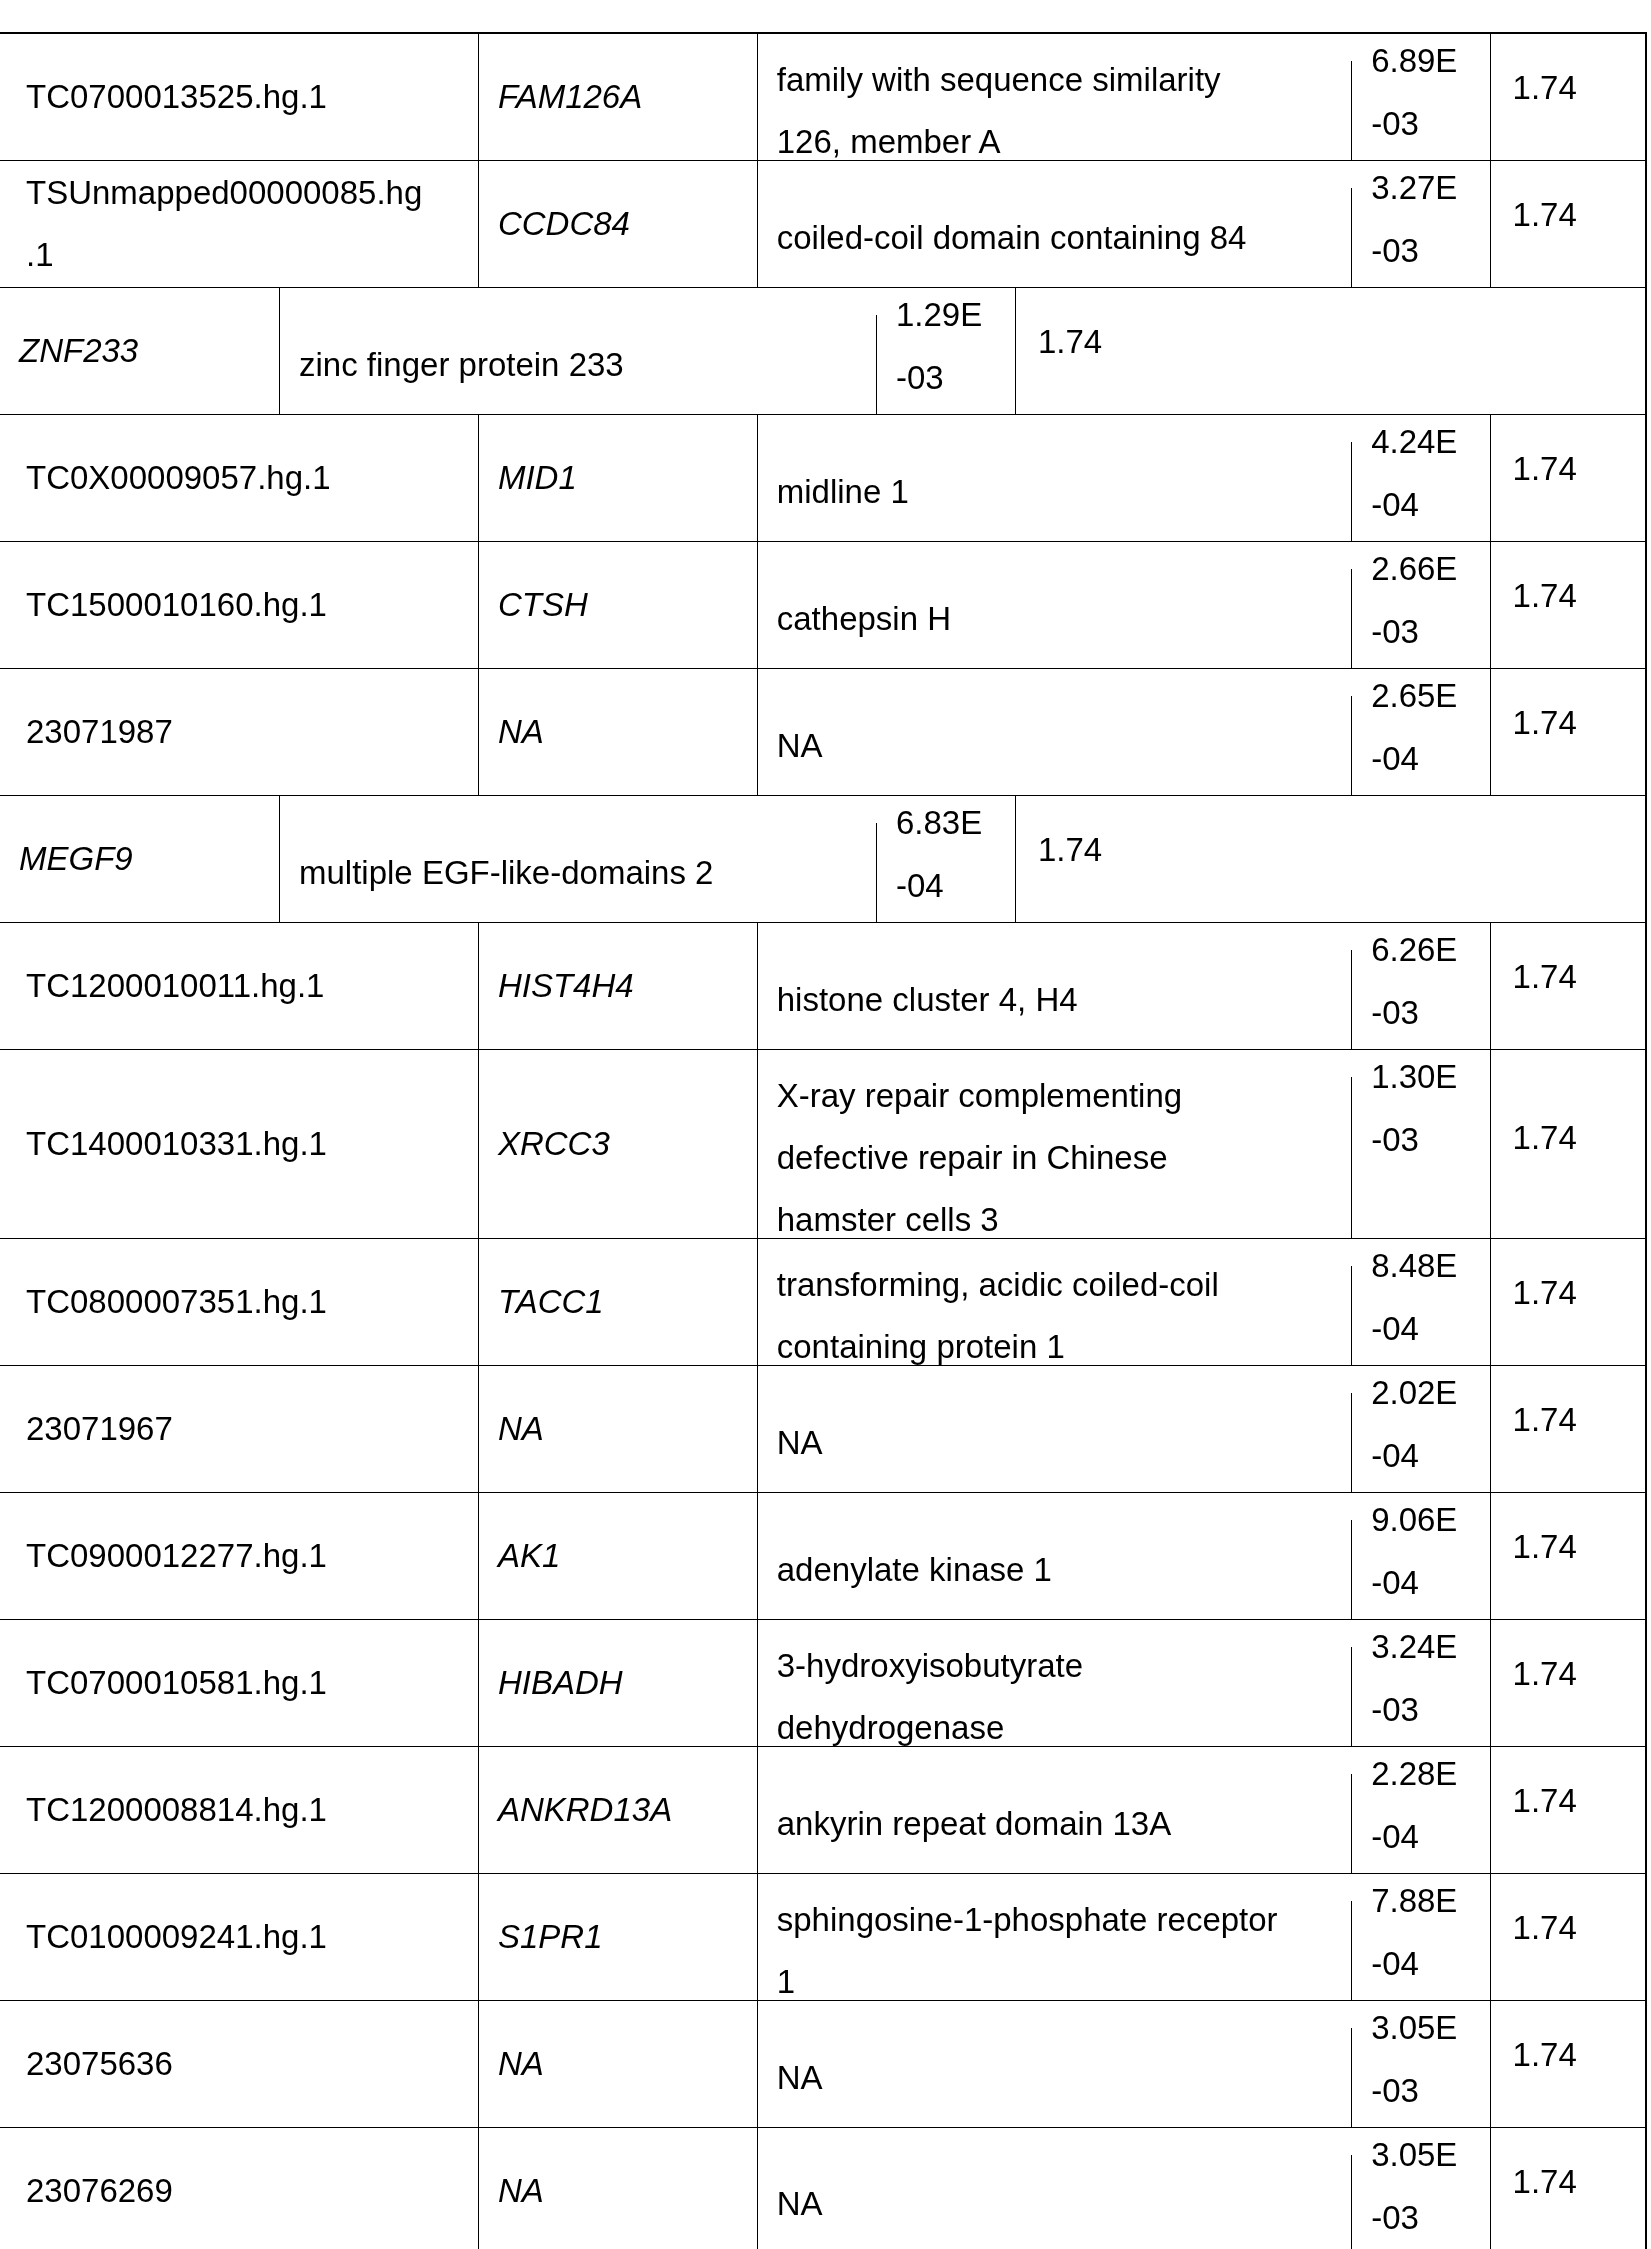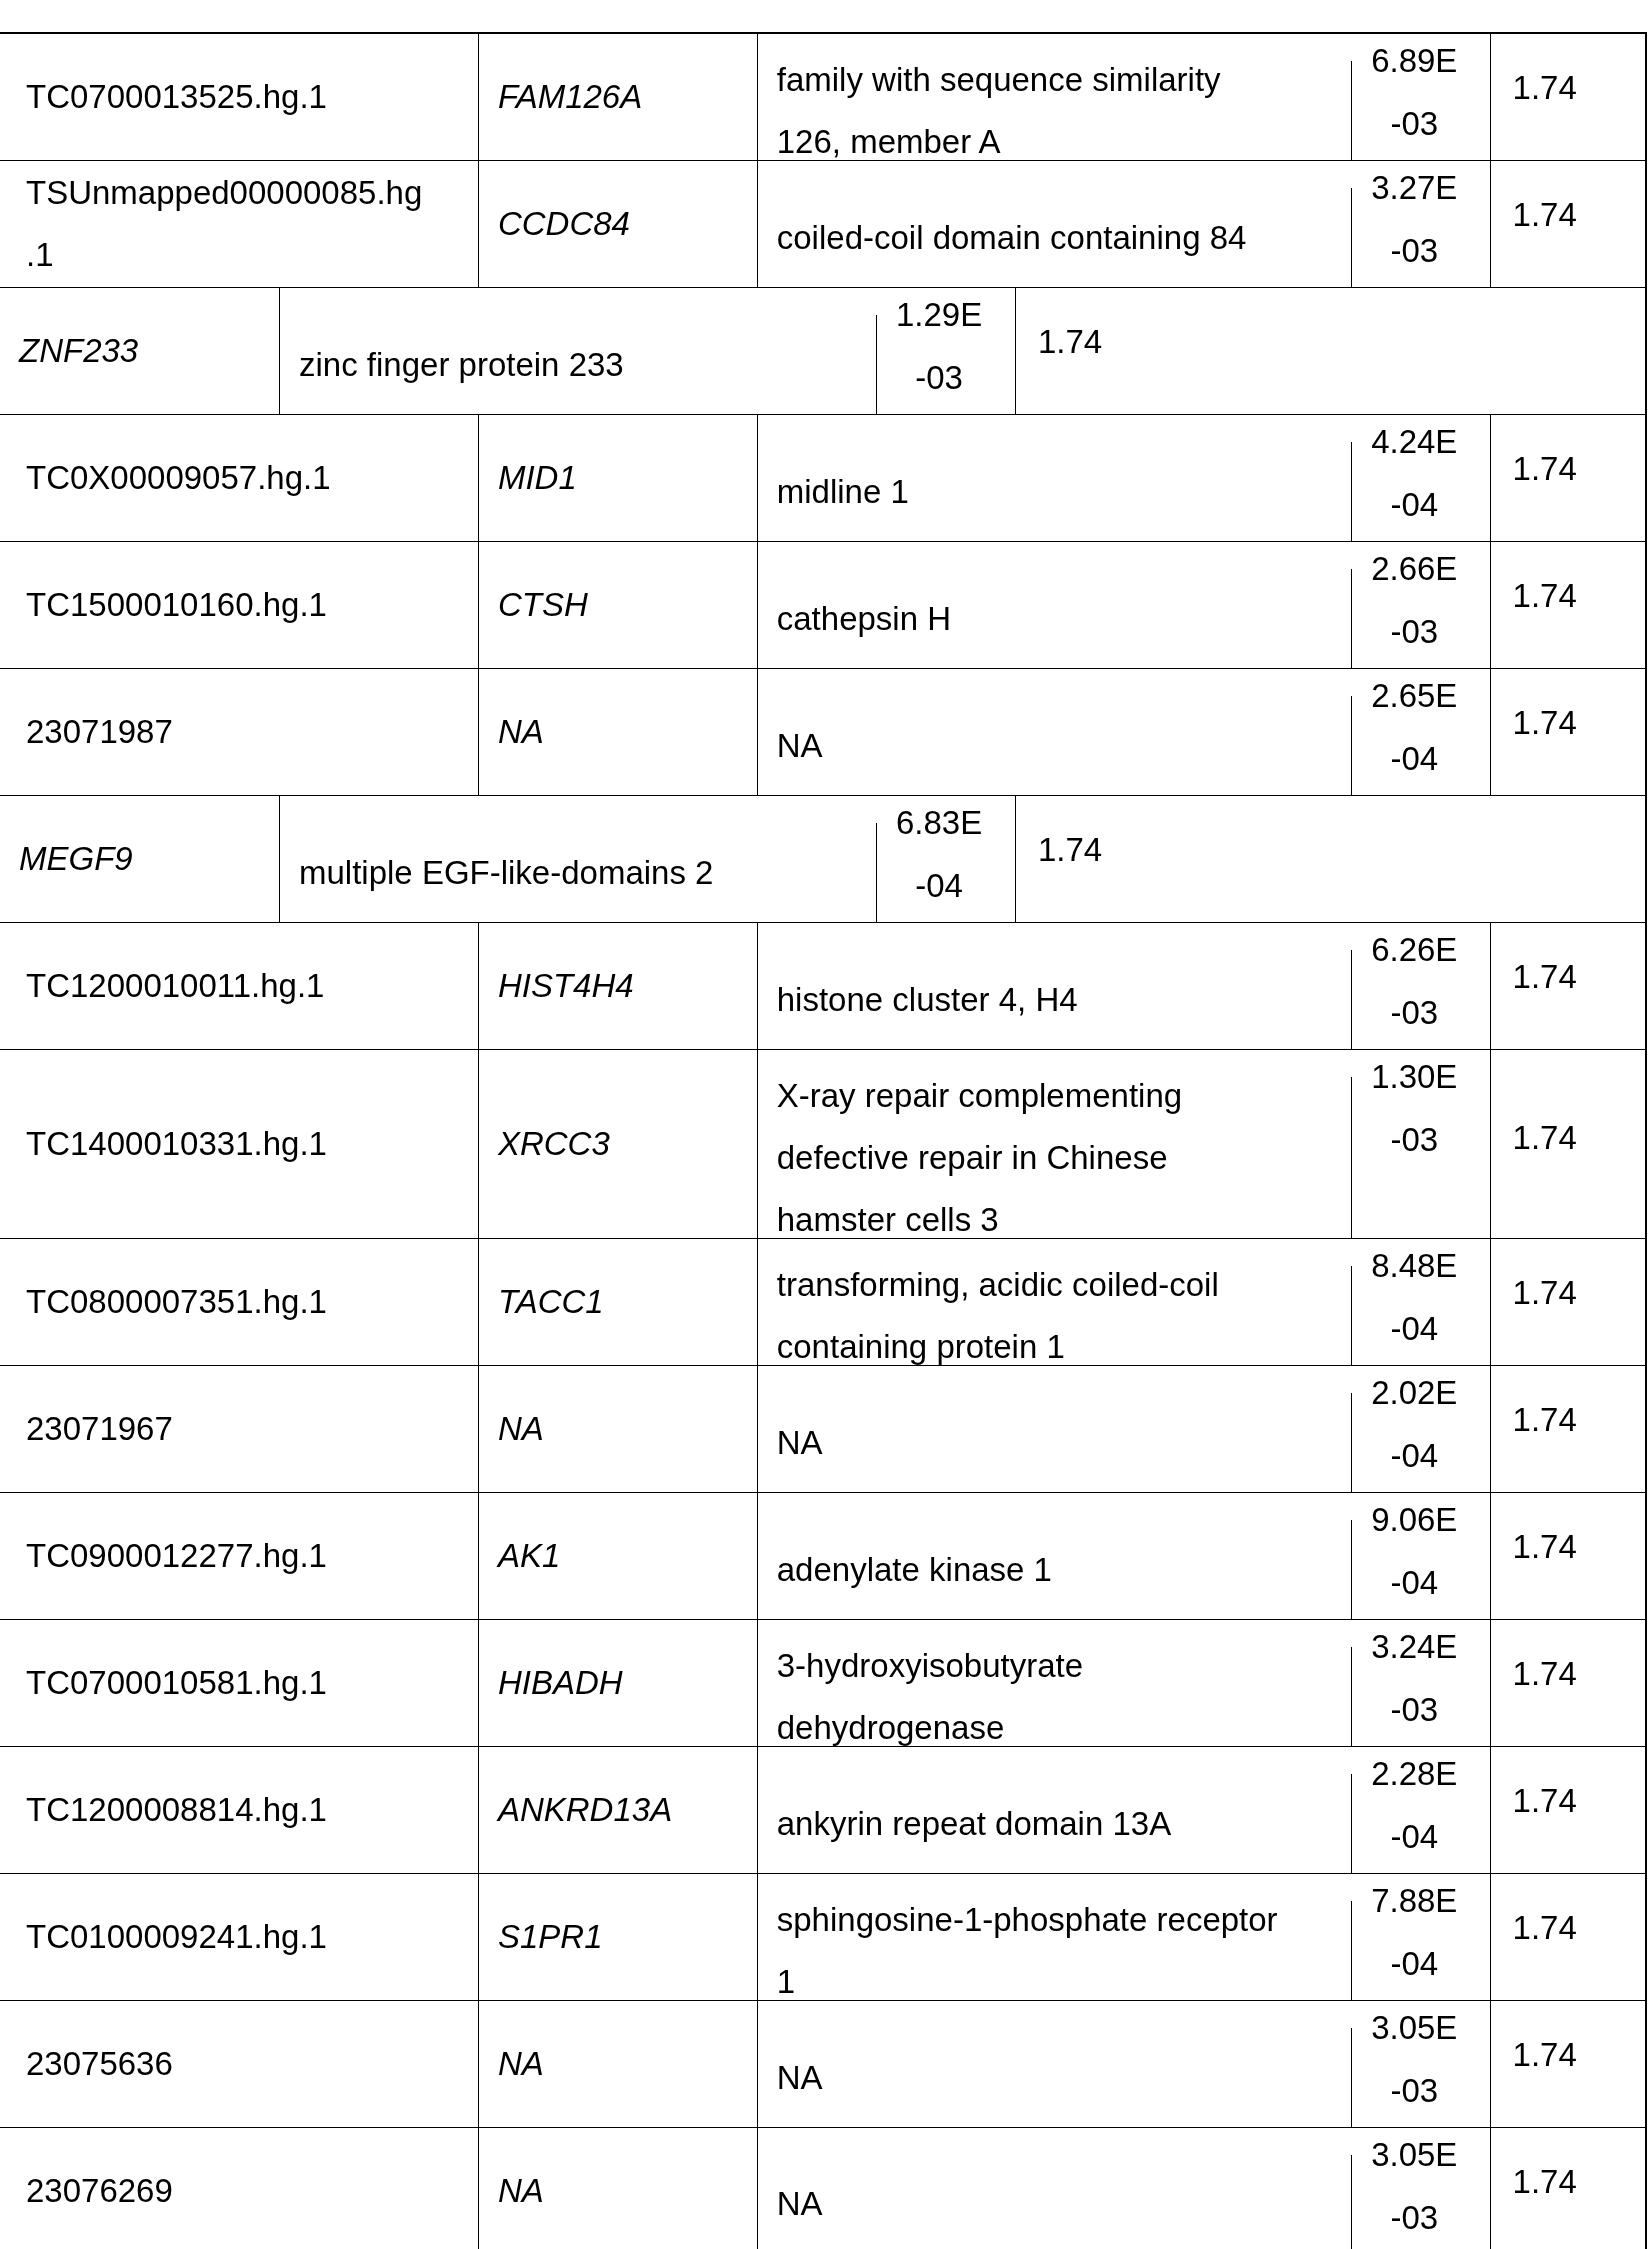--- a/index.html
+++ b/index.html
@@ -39,21 +39,21 @@
     padding-left: 19px;
     display: flex;
     align-items: center;
     border-right: 1.7px solid #000;
     overflow: hidden;
   }
   .cell:last-child { border-right: none; }
   .c1 { width: 474px; margin-left: 7px; }
   .c2 { width: 280px; }
   .c3 { width: 597px; margin-top: 27px; }
-  .c4 { width: 139px; padding-left: 19px; align-items: flex-start; line-height: 63px; text-align: center; }
+  .c4 { width: 139px; padding-left: 19px; align-items: flex-start; line-height: 63px; }
   .c4 .stack { margin-top: -5.2px; }
   .c5 { width: 155px; padding-left: 22px; }
   .c5 span { margin-top: -17.4px; }
   .row.tall .c5 span { margin-top: -12px; }
   .italic { font-style: italic; }
   .stack { display: block; }
   .stack span { display: block; white-space: nowrap; }
   .c4 .stack span { white-space: nowrap; }
 </style>
 </head>

